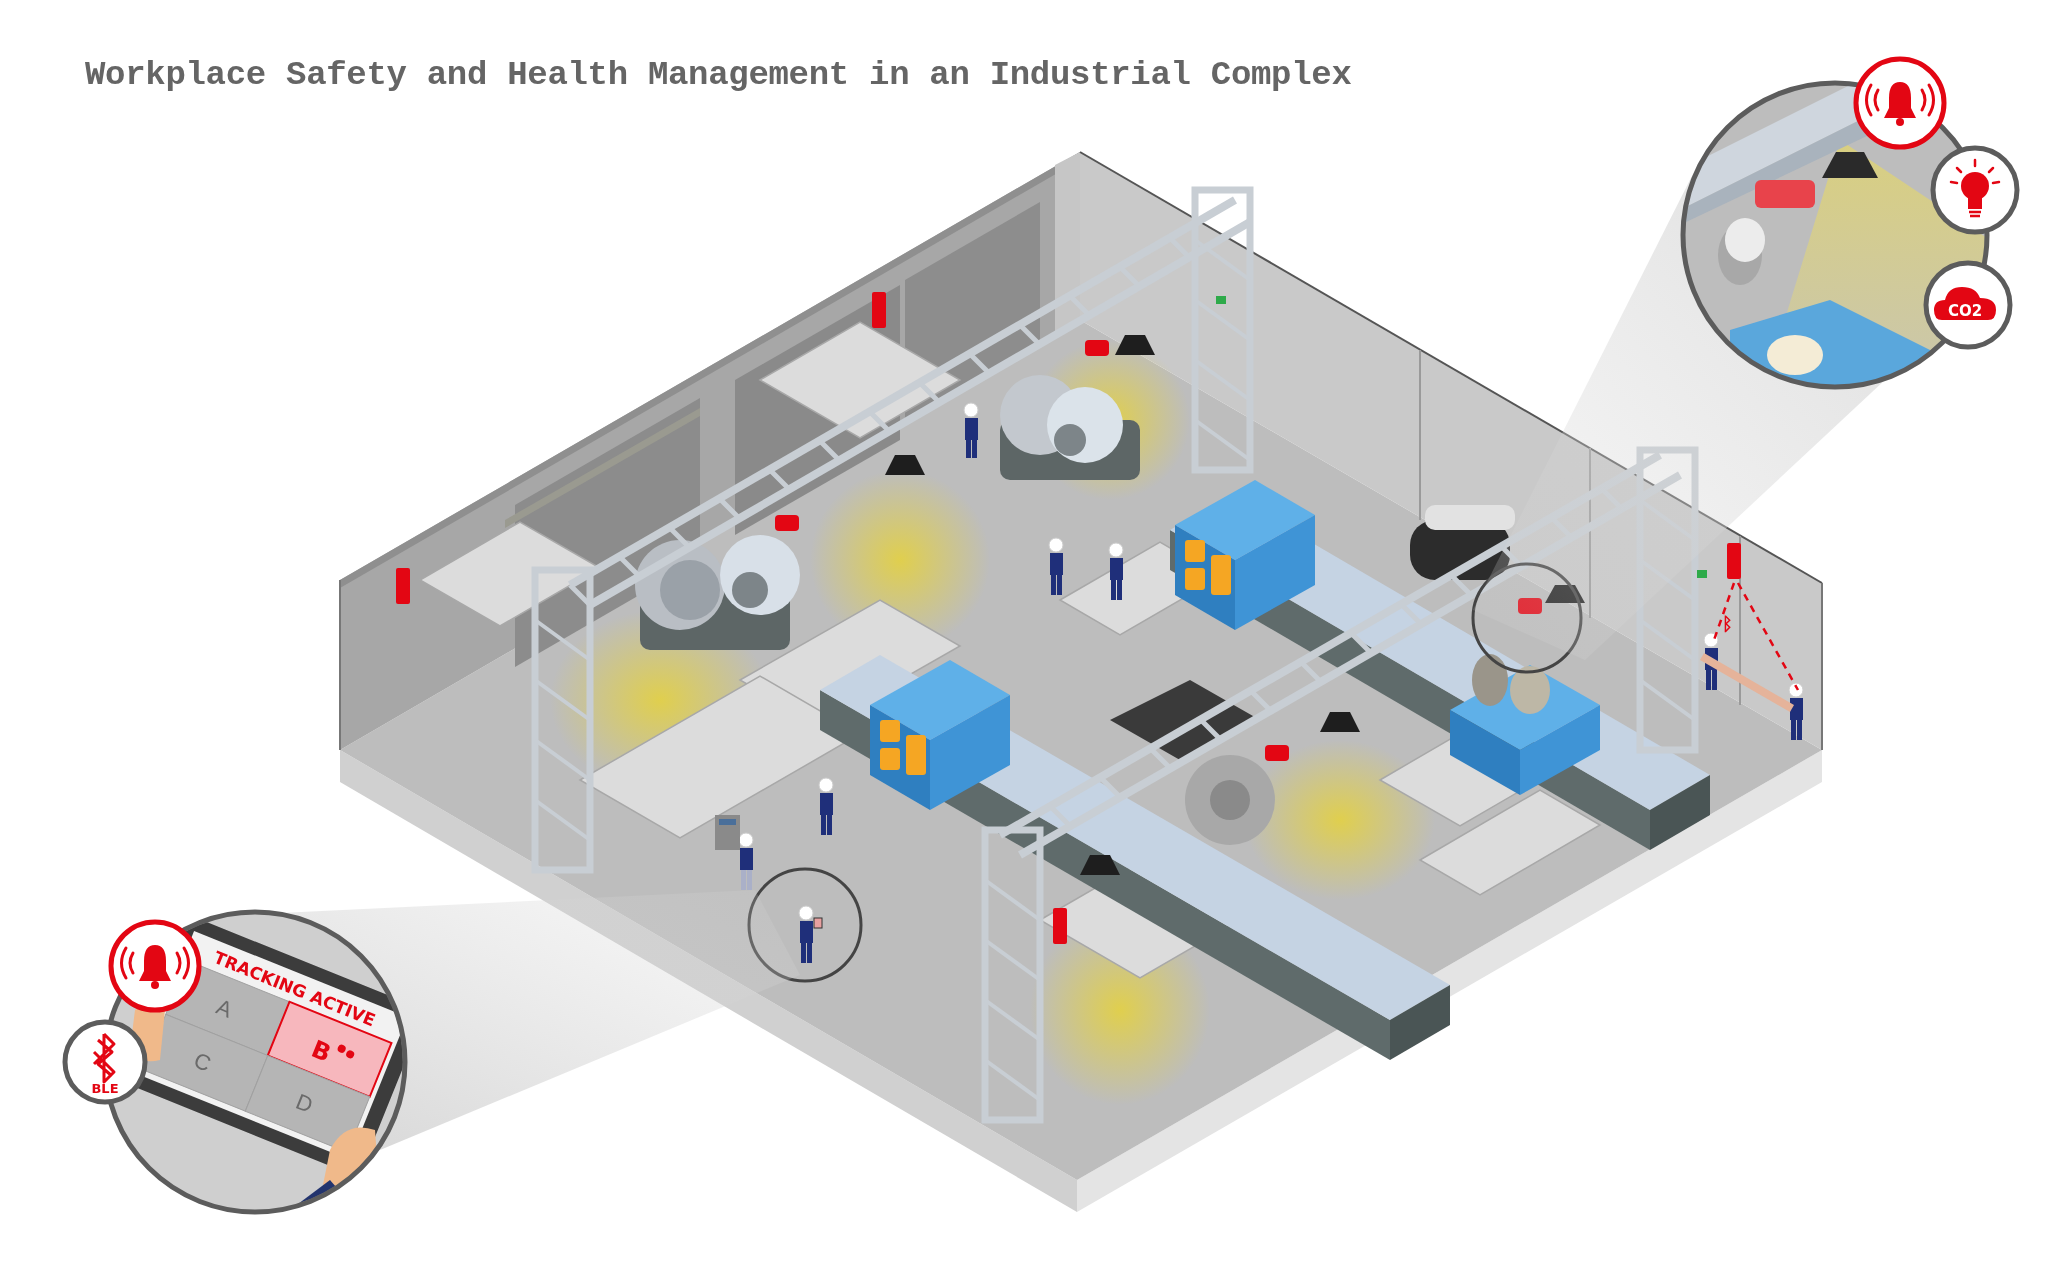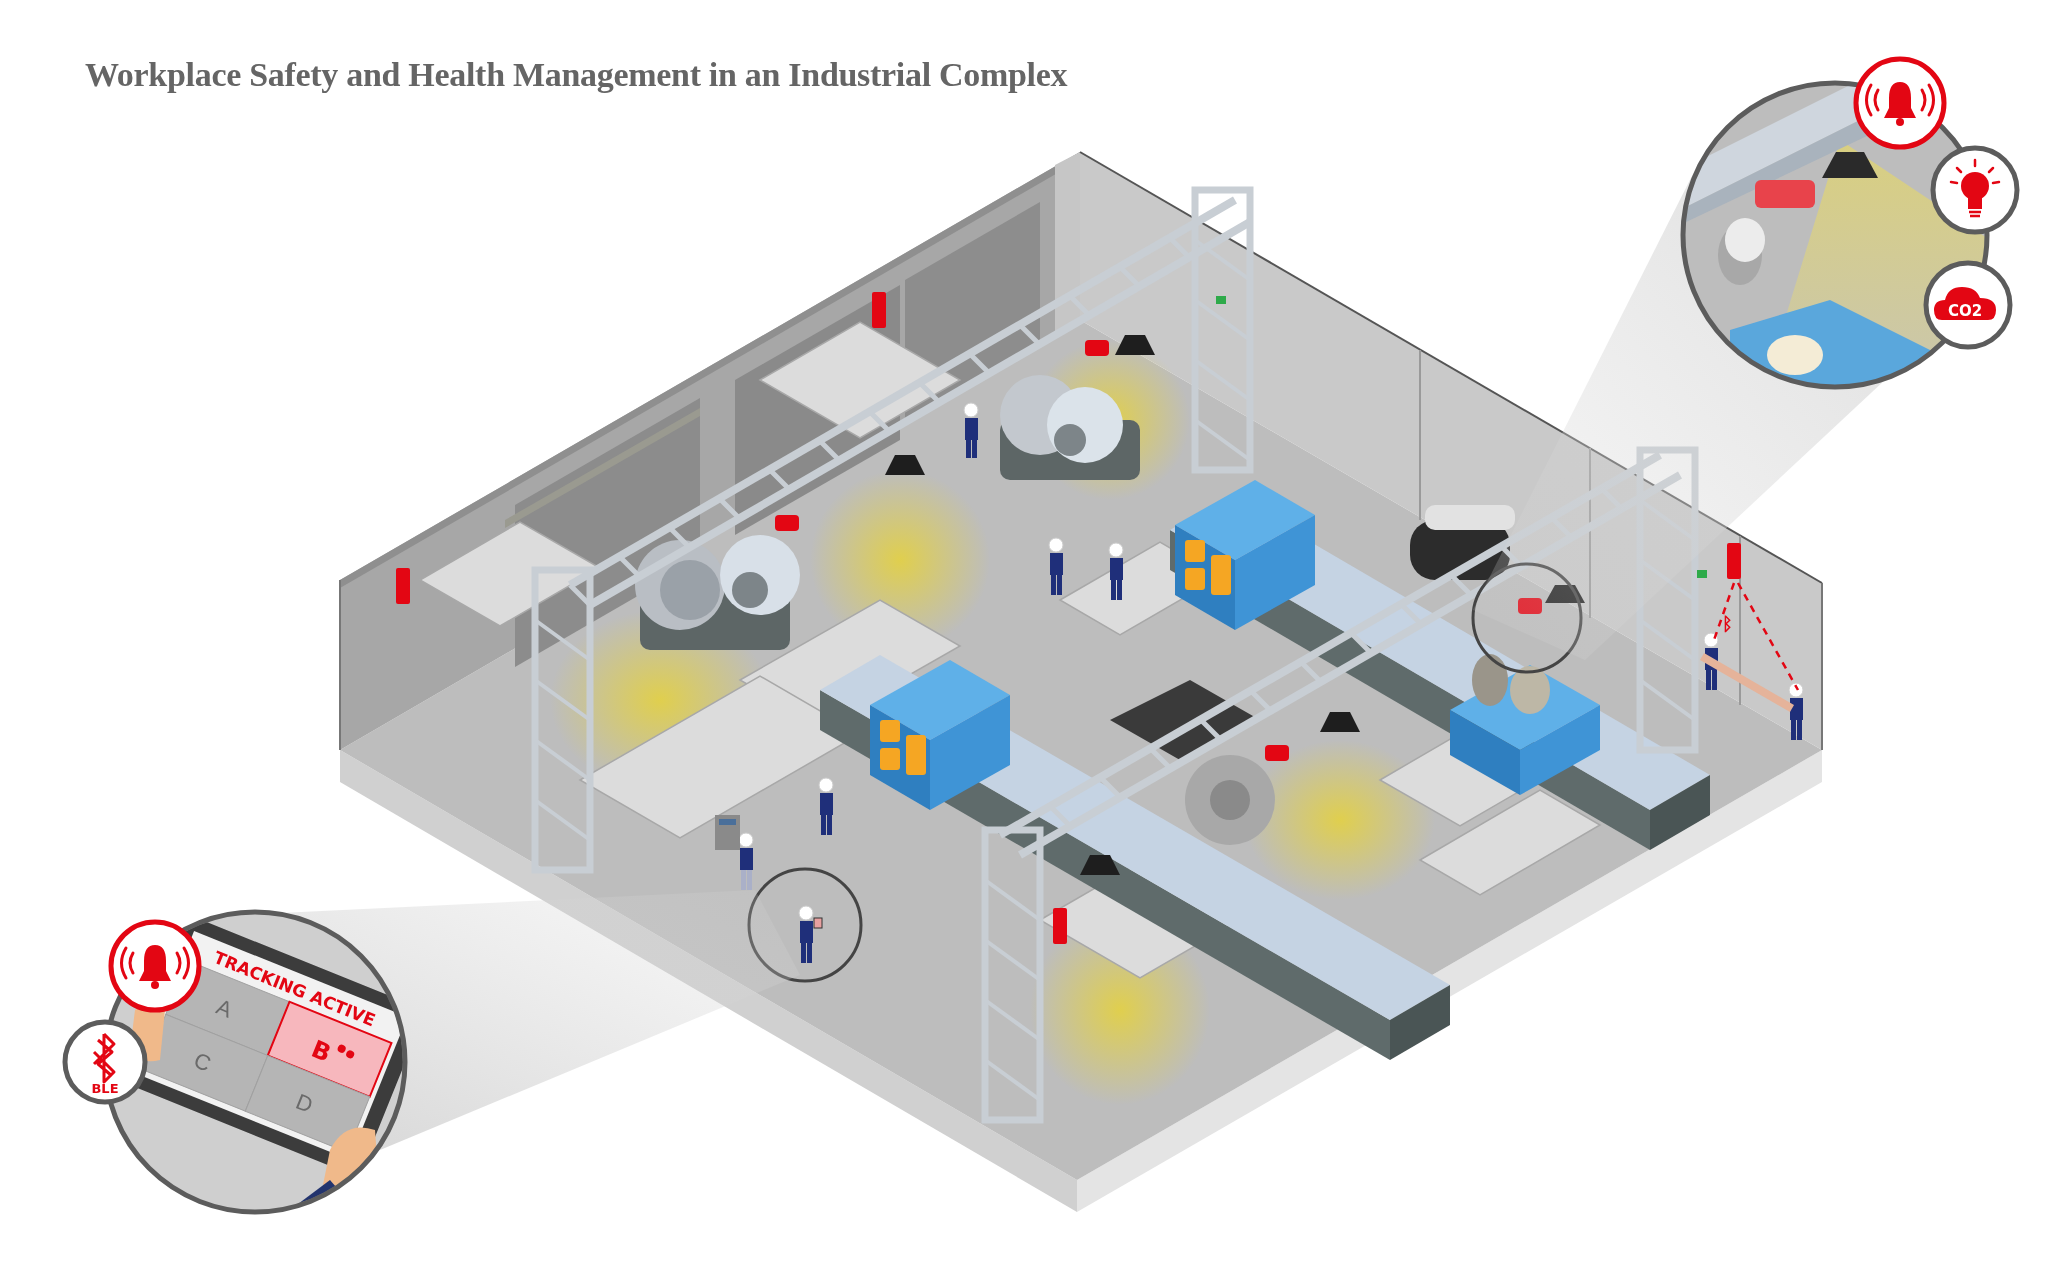--- a/index.html
+++ b/index.html
@@ -1,17 +1,17 @@
 <!DOCTYPE html>
 <html><head>
 <meta charset="utf-8">
 <style>
   html,body{margin:0;padding:0;background:#ffffff;}
   body{width:2048px;height:1262px;position:relative;overflow:hidden;font-family:"Liberation Sans","DejaVu Sans",sans-serif;}
-  .title{position:absolute;left:85px;top:56px;font-family:Liberation Serif, serif;font-weight:bold;font-size:34px;color:#656565;letter-spacing:-0.3px;white-space:nowrap;}
+  .title{position:absolute;left:85px;top:56px;font-family:Liberation Mono, monospace;font-weight:bold;font-size:34px;color:#656565;letter-spacing:-0.3px;white-space:nowrap;}
   svg.scene{position:absolute;left:0;top:0;}
   .lbl{font-family:"DejaVu Sans","Liberation Sans",sans-serif;font-weight:bold;}
 </style>
 </head>
 <body>
 
 <div class="title">Workplace Safety and Health Management in an Industrial Complex</div>
 
 <svg class="scene" width="2048" height="1262" viewBox="0 0 2048 1262" xmlns="http://www.w3.org/2000/svg">
   <defs>

